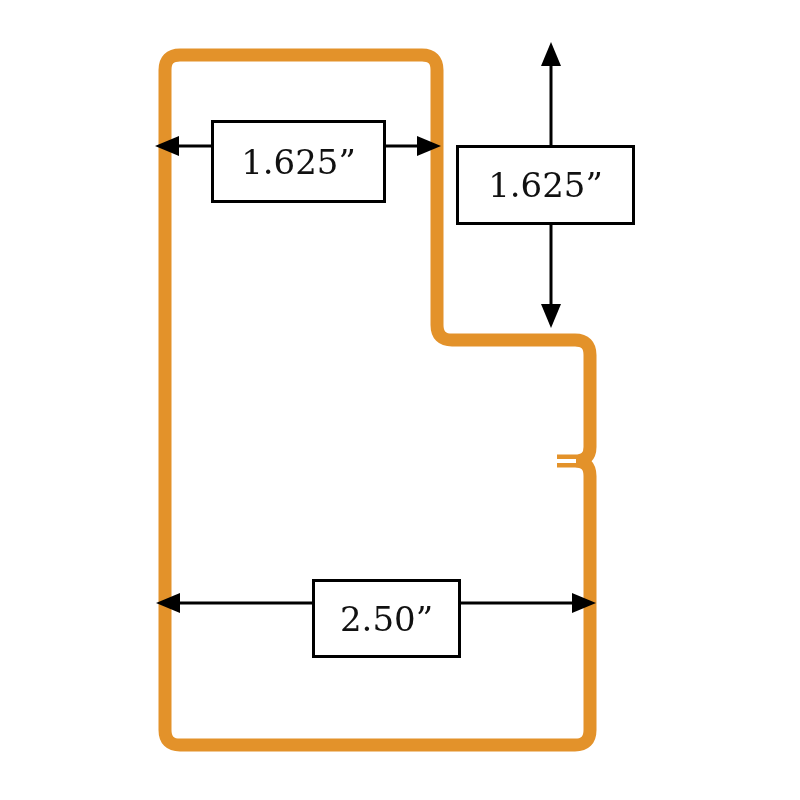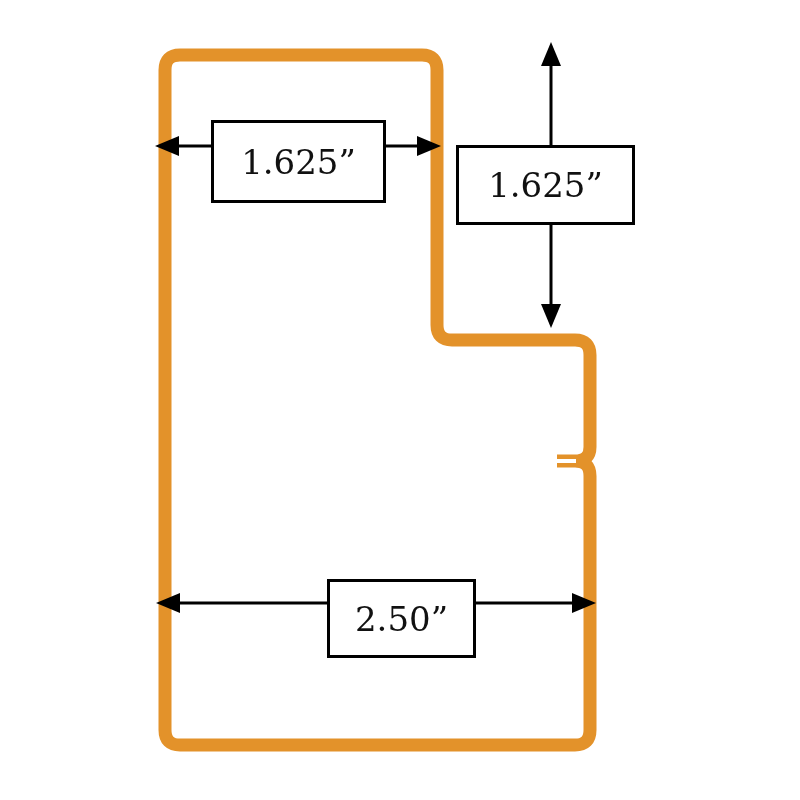--- a/index.html
+++ b/index.html
@@ -61,13 +61,13 @@
     <line x1="172" y1="603" x2="580" y2="603"></line>
   </g>
   <polygon points="156,603 180,593 180,613" fill="#000"></polygon>
   <polygon points="596,603 572,593 572,613" fill="#000"></polygon>
 </svg>
 
 <div class="dim-label" style="left:211px; top:120px; width:175px; height:83px;">1.625”</div>
 
 <div class="dim-label" style="left:456px; top:145px; width:179px; height:80px;">1.625”</div>
 
-<div class="dim-label" style="left:327px; top:579px; width:149px; height:79px;">2.50”</div>
+<div class="dim-label" style="left:312px; top:579px; width:149px; height:79px;">2.50”</div>
 
 </body></html>

